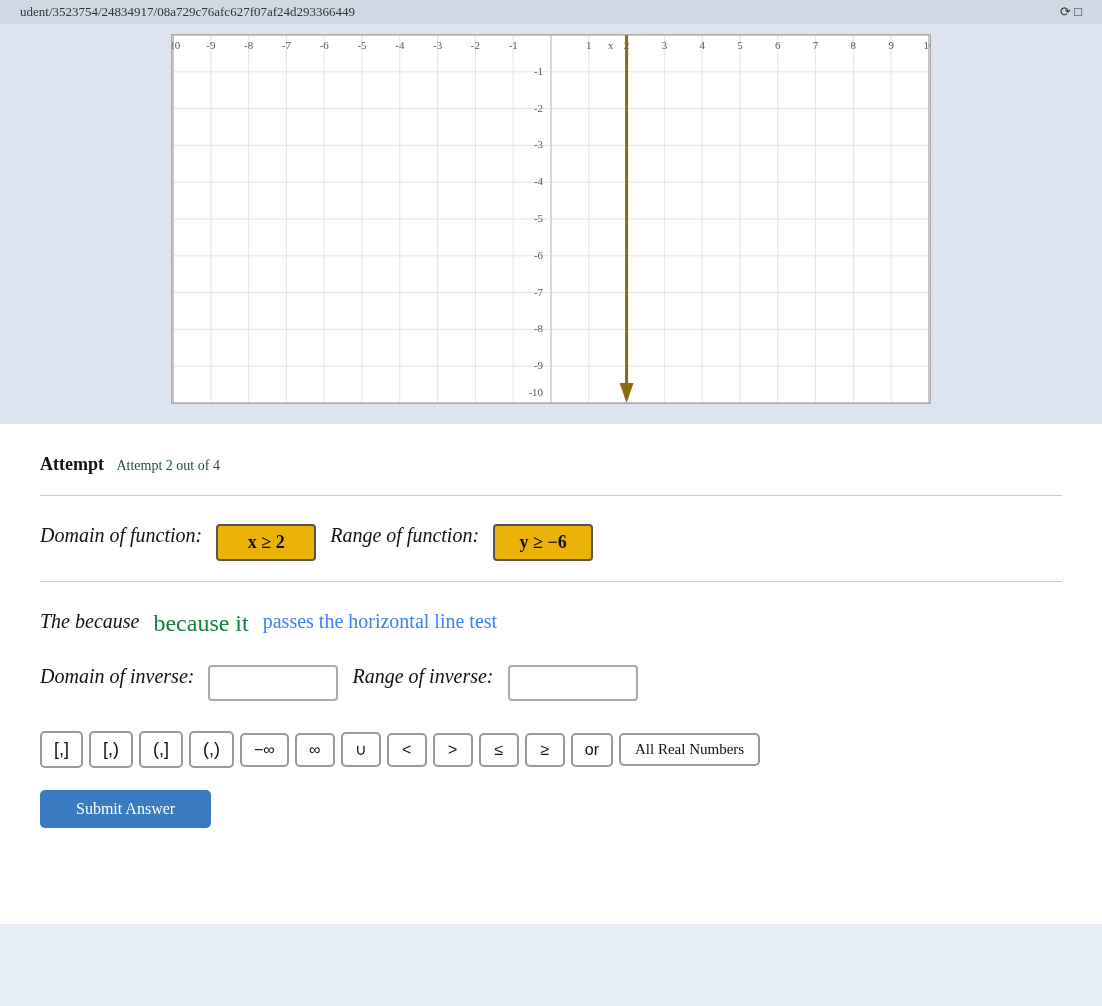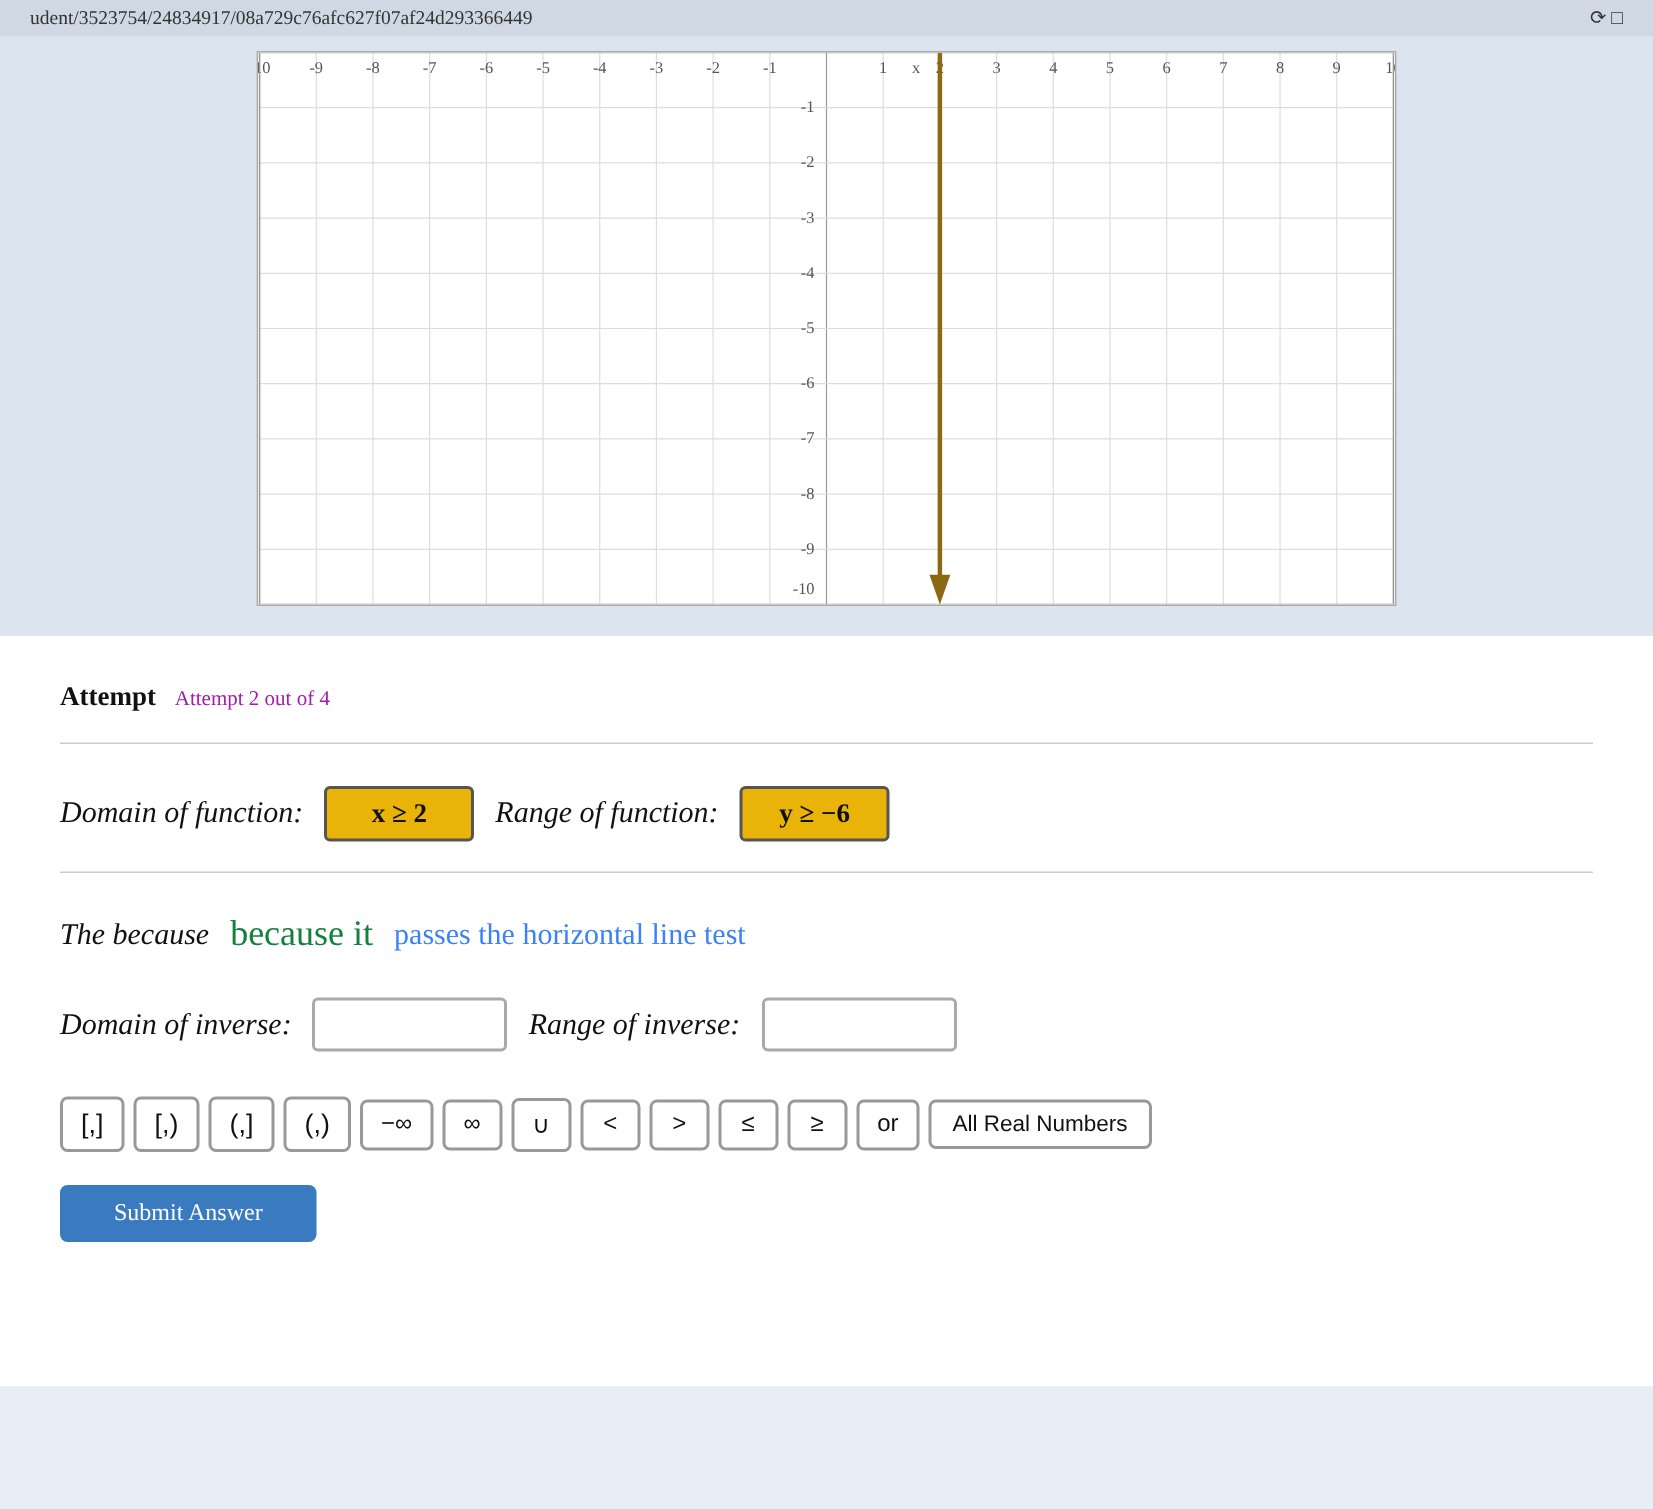--- a/index.html
+++ b/index.html
@@ -53,27 +53,26 @@
     .answer-header {
       font-size: 18px;
       font-weight: bold;
       margin-bottom: 6px;
       color: #111;
     }
 
     .attempt-text {
       font-size: 14px;
       font-weight: normal;
-      color: #a21caf;
+      color: #14532d;
       margin-left: 8px;
     }
 
     .row {
       display: flex;
-      align-items: center;
       margin-top: 28px;
       gap: 14px;
       flex-wrap: wrap;
     }
 
     .label-text {
       font-size: 20px;
       color: #111;
       font-style: italic;
     }
@@ -148,20 +147,21 @@
     }
 
     .all-real-btn {
       border: 2px solid #999;
       border-radius: 5px;
       background: white;
       font-size: 15px;
       padding: 6px 14px;
       cursor: pointer;
       color: #111;
+      font-family: Liberation Serif, serif;
     }
 
     .submit-btn {
       background: #3a7bbf;
       color: white;
       border: none;
       border-radius: 5px;
       font-size: 16px;
       padding: 10px 36px;
       cursor: pointer;

